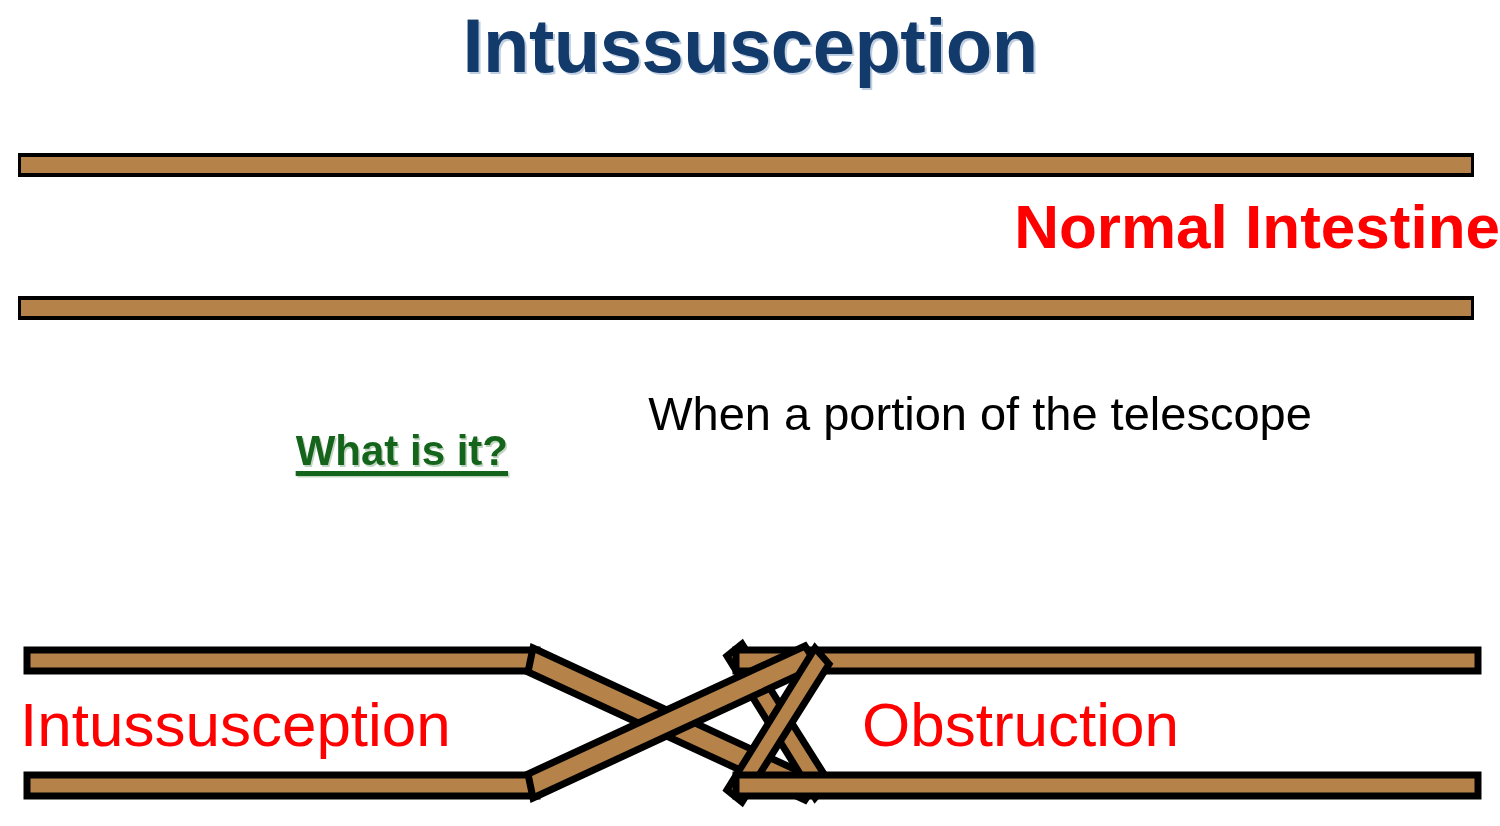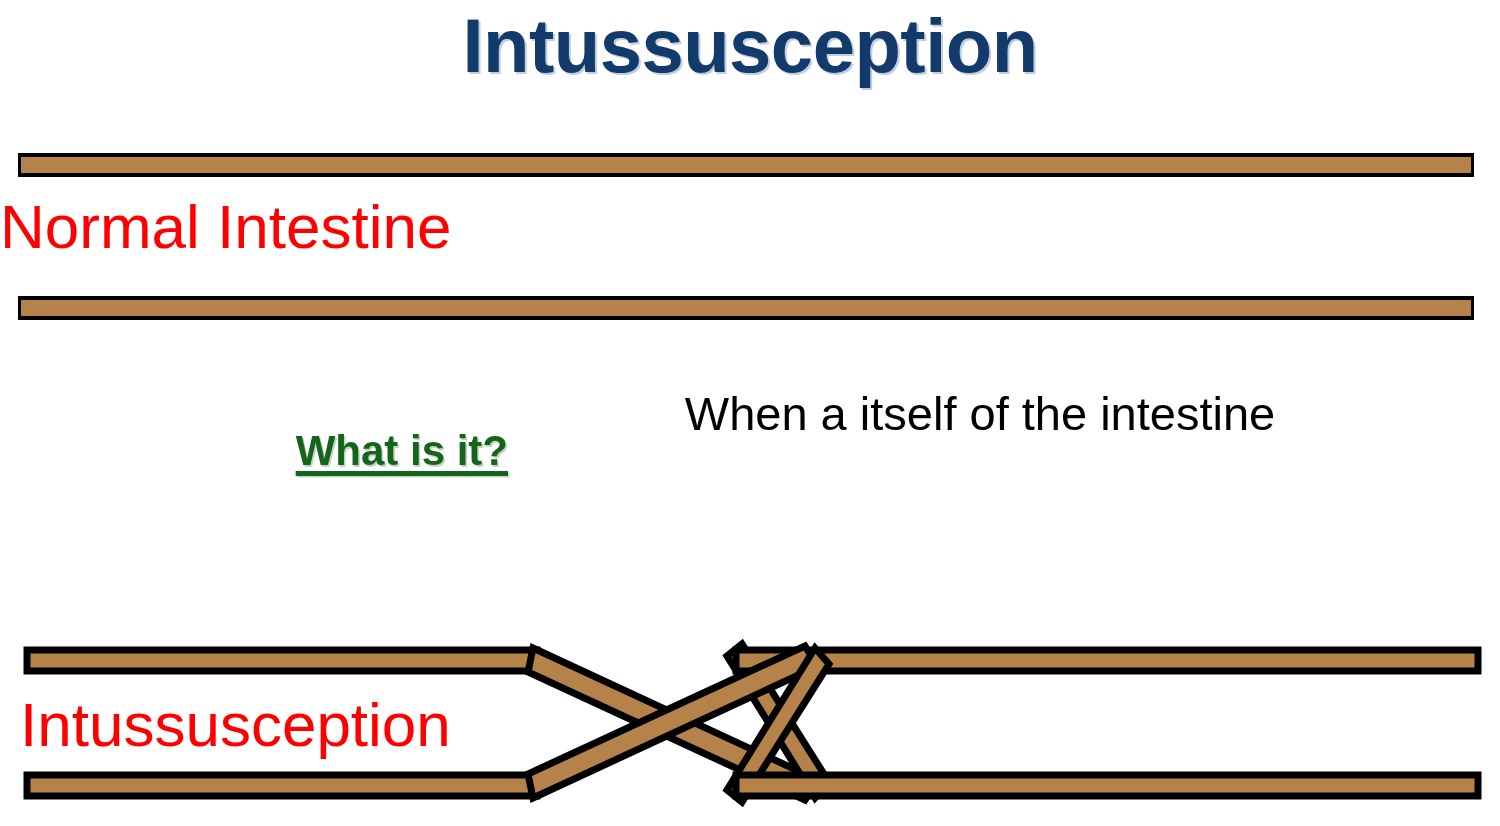--- a/index.html
+++ b/index.html
@@ -30,22 +30,22 @@
     border-left:3px solid #000000;
     border-right:3px solid #000000;
     box-sizing:border-box;
   }
   #wall-top      {left:18px; top:153px; width:1456px; height:24px;}
   #wall-bottom   {left:18px; top:296px; width:1456px; height:24px;}
 
   
   #label-normal{
     position:absolute;left:0;top:194px;width:1500px;
-    text-align:left;
-    font-size:62px;color:#FF0000;font-weight:normal;
+    text-align:right;
+    font-size:62px;color:#FF0000;font-weight:bold;
     line-height:1.05;
   }
 
   
   #what-is-it{
     position:absolute;left:78px;top:427px;width:430px;
     text-align:right;
     font-size:42px;font-weight:bold;color:#14641B;
     text-decoration:underline;
     text-underline-offset:6px;
@@ -84,21 +84,21 @@
 
   <div>
     <div id="wall-top" class="wall"></div>
     <div id="label-normal">Normal Intestine</div>
     <div id="wall-bottom" class="wall"></div>
   </div>
 
   <div>
     <div id="what-is-it">What is it?</div>
     <div id="definition">
-      <div>When a itself of the intestine</div>
+      <div>When a portion of the telescope</div>
     </div>
   </div>
 
   <div id="diagram">
     <svg viewBox="0 0 1500 206" xmlns="http://www.w3.org/2000/svg">
       <g stroke="#000000" stroke-width="7" stroke-linejoin="miter" fill="#B5824A">
 
         <path d="M 27,30 L 537,30 L 537,51 L 27,51 Z"></path>
 
         <path d="M 533,28 L 818,160 L 805,180 L 528,52 Z"></path>
@@ -112,14 +112,15 @@
         <path d="M 533,178 L 818,46 L 805,26 L 528,154 Z"></path>
 
         <path d="M 815,28 L 727,170 L 742,182 L 829,44 Z"></path>
 
         <path d="M 736,155 L 1478,155 L 1478,176 L 736,176 Z"></path>
       </g>
     </svg>
   </div>
 
   <div id="label-intus">Intussusception</div>
+  <div id="label-obstr">Obstruction</div>
 
 </div>
 
 </body></html>

